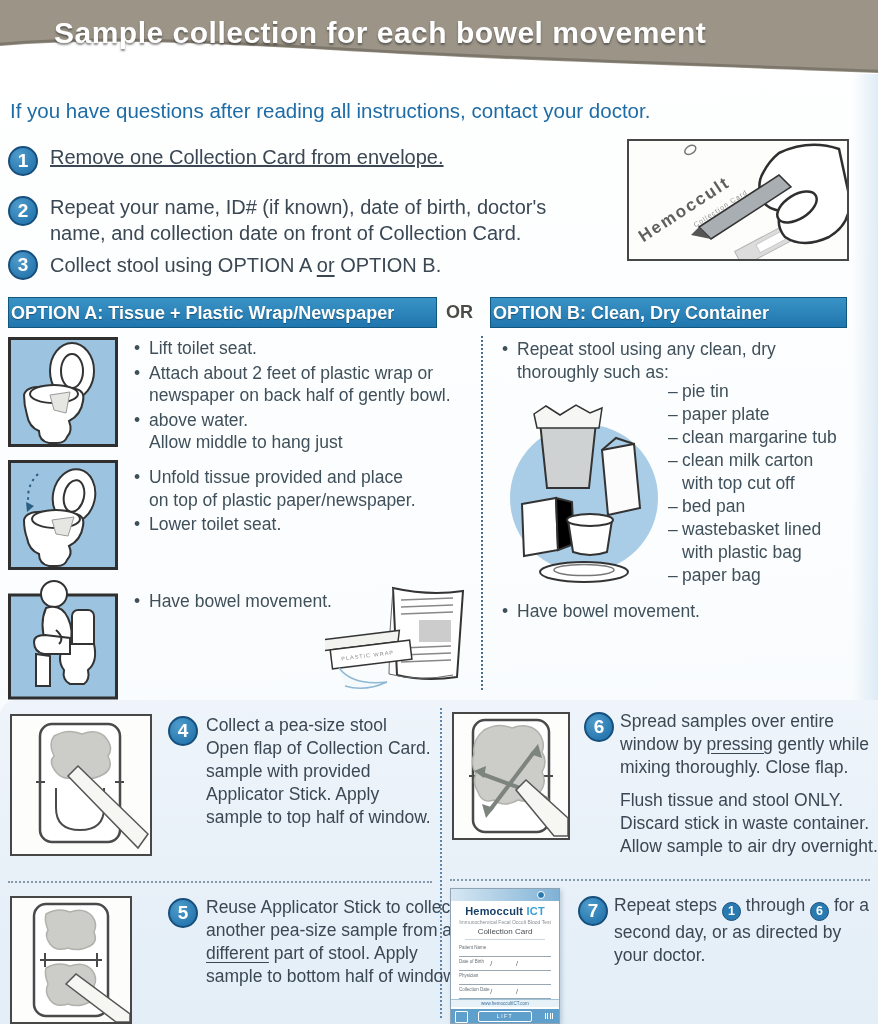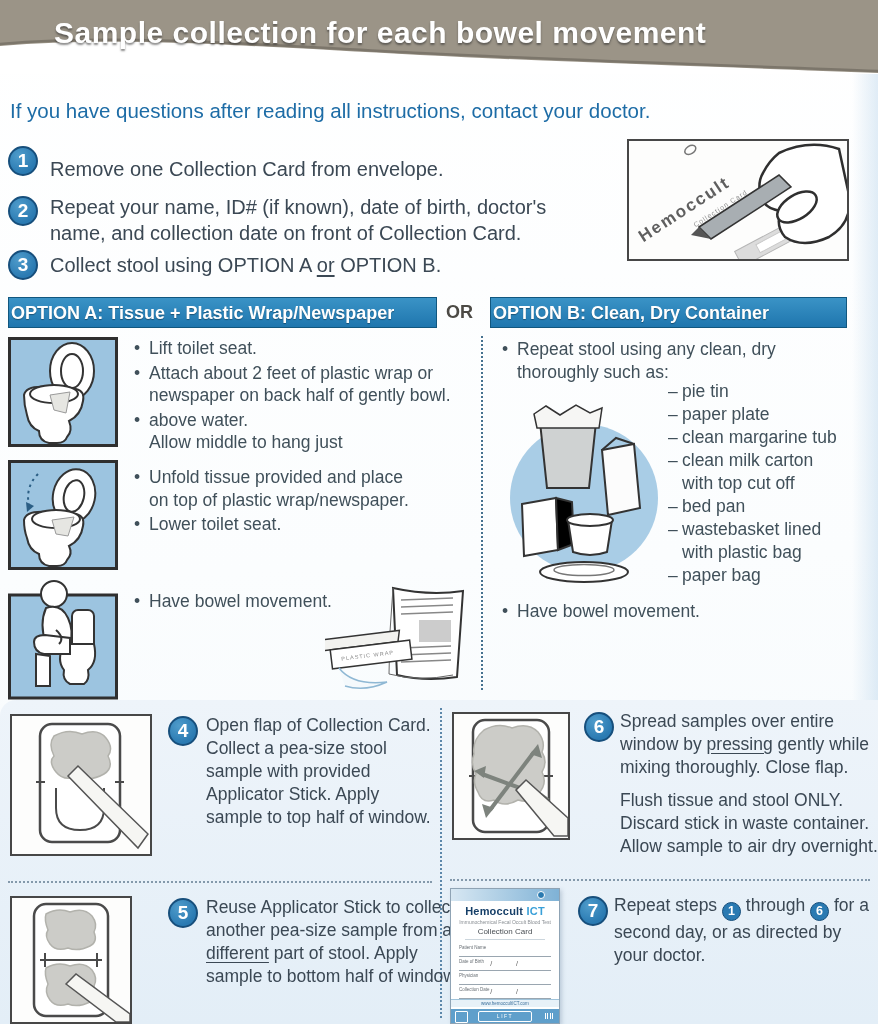--- a/index.html
+++ b/index.html
@@ -122,21 +122,21 @@
       <path d="M0,46 C120,36 250,46 420,55 C600,64 760,68 878,73 L878,74 L0,74 Z" fill="#ffffff"></path>
       <path d="M0,44 C120,34 250,44 420,53 C600,62 760,66 878,71" fill="none" stroke="#6f6a60" stroke-width="2.5" opacity="0.7"></path>
     </svg>
   </div>
   <div class="abs page-title">Sample collection for each bowel movement</div>
   <div class="abs right-shade"></div>
 
   <div class="abs intro">If you have questions after reading all instructions, contact your doctor.</div>
 
   <div class="abs cnum" style="left:8px; top:146px;">1</div>
-  <div class="abs step-text" style="left:50px; top:156px; width:560px;">
+  <div class="abs step-text" style="left:50px; top:144px; width:560px;text-decoration:underline;">
     <span class="line">Remove one Collection Card from envelope.</span>
   </div>
 
   <div class="abs cnum" style="left:8px; top:196px;">2</div>
   <div class="abs step-text" style="left:50px; top:194px; width:580px;">
     <span class="line">Repeat your name, ID# (if known), date of birth, doctor's</span>
     <span class="line">name, and collection date on front of Collection Card.</span>
   </div>
 
   <div class="abs cnum" style="left:8px; top:250px;">3</div>
@@ -211,21 +211,21 @@
       <path d="M16,60 q2,-10 24,-8 l28,2 q9,2 7,12 q-2,14 -14,20 q4,8 -2,14 q-2,6 -10,6 h-8 q-10,-2 -10,-12 q-10,-4 -12,-16 q-3,-8 -3,-18 z" fill="#ffffff" stroke="#333" stroke-width="2"></path>
       <ellipse cx="48" cy="59" rx="24" ry="9" fill="#ffffff" stroke="#333" stroke-width="2"></ellipse>
       <polygon points="44,60 66,57 60,76 48,74" fill="#e6e6e2" stroke="#9a9a9a" stroke-width="1"></polygon>
     </svg>
   </div>
   <div class="abs blist" style="left:134px; top:466px; width:322px;">
     <div class="bullet">
       <span class="dot">•</span>
       <div class="lines">
         <span>Unfold tissue provided and place</span>
-        <span>on top of plastic wrap/newspaper.</span>
+        <span>on top of plastic paper/newspaper.</span>
       </div>
     </div>
     <div class="bullet">
       <span class="dot">•</span>
       <div class="lines">
           <span>Lower toilet seat.</span>
         </div>
     </div>
   </div>
 
@@ -364,22 +364,22 @@
       <rect x="28" y="8" width="80" height="118" rx="12" fill="#ffffff" stroke="#4a4a4a" stroke-width="2.5"></rect>
       <line x1="24" y1="66" x2="33" y2="66" stroke="#4a4a4a" stroke-width="2"></line>
       <line x1="103" y1="66" x2="112" y2="66" stroke="#4a4a4a" stroke-width="2"></line>
       <path d="M42,20 q14,-8 28,-2 q16,-6 24,4 q8,10 2,18 q6,12 -4,18 q-14,8 -26,2 q-14,6 -22,-4 q-8,-10 -2,-16 q-6,-12 0,-20 z" fill="#ccccc8" stroke="#b2b2ac" stroke-width="1.5"></path>
       <path d="M44,72 v20 q0,22 24,22 q24,0 24,-22 v-20" fill="none" stroke="#4a4a4a" stroke-width="2"></path>
       <polygon points="56,60 66,50 136,118 126,132" fill="#f6f6f3" stroke="#555" stroke-width="1.5"></polygon>
     </svg>
   </div>
   <div class="abs cnum" style="left:168px; top:716px;">4</div>
   <div class="abs step-small" style="left:206px; top:714px; width:250px;">
+    <span class="line">Collect a pea-size stool</span>
     <span class="line">Open flap of Collection Card.</span>
-    <span class="line">Collect a pea-size stool</span>
     <span class="line">sample with provided</span>
     <span class="line">Applicator Stick. Apply</span>
     <span class="line">sample to top half of window.</span>
   </div>
 
   <div class="abs white-art" style="left:452px; top:712px; width:118px; height:128px;">
     <svg width="114" height="124" viewBox="0 0 114 124">
       <rect x="19" y="6" width="76" height="112" rx="12" fill="#ffffff" stroke="#4a4a4a" stroke-width="2.5"></rect>
       <line x1="15" y1="62" x2="24" y2="62" stroke="#4a4a4a" stroke-width="2"></line>
       <line x1="90" y1="62" x2="99" y2="62" stroke="#4a4a4a" stroke-width="2"></line>

